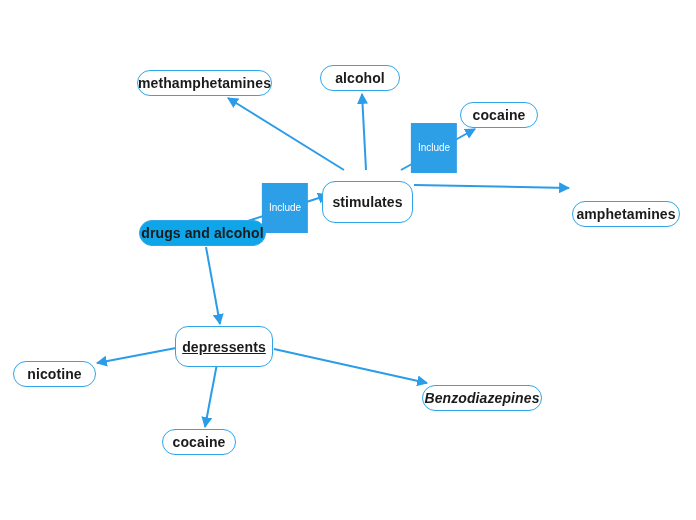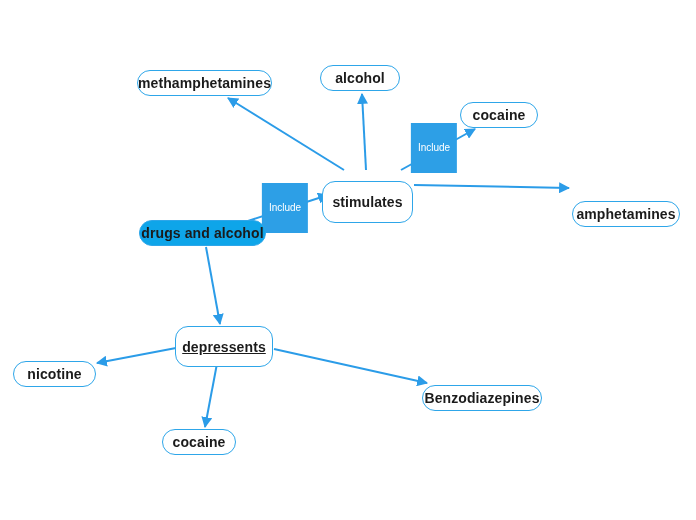--- a/index.html
+++ b/index.html
@@ -82,16 +82,16 @@
     </div>
   <div id="nodes-layer">
       <div class="node" style="left: 137px; top: 70px; width: 135px; height: 26px; border-color: rgb(46, 166, 233); background: rgb(255, 255, 255); color: rgb(27, 27, 27);">methamphetamines</div>
       <div class="node" style="left: 320px; top: 65px; width: 80px; height: 26px; border-color: rgb(46, 166, 233); background: rgb(255, 255, 255); color: rgb(27, 27, 27);">alcohol</div>
       <div class="node" style="left: 460px; top: 102px; width: 78px; height: 26px; border-color: rgb(46, 166, 233); background: rgb(255, 255, 255); color: rgb(27, 27, 27);">cocaine</div>
       <div class="node" style="left: 572px; top: 177px; width: 108px; height: 26px; border-color: rgb(46, 166, 233); background: rgb(255, 255, 255); color: rgb(27, 27, 27); margin-top: 24px;">amphetamines</div>
       <div class="node" style="left: 322px; top: 181px; width: 91px; height: 42px; border-color: rgb(46, 166, 233); background: rgb(255, 255, 255); color: rgb(27, 27, 27);">stimulates</div>
       <div class="node" style="left: 139px; top: 220px; width: 127px; height: 26px; border-color: rgb(46, 166, 233); background: #0ea5e9; color: rgb(27, 27, 27);">drugs and alcohol</div>
       <div class="node" style="left: 175px; top: 326px; width: 98px; height: 41px; border-color: rgb(46, 166, 233); background: rgb(255, 255, 255); color: rgb(27, 27, 27); text-decoration: underline;">depressents</div>
       <div class="node" style="left: 13px; top: 361px; width: 83px; height: 26px; border-color: rgb(46, 166, 233); background: rgb(255, 255, 255); color: rgb(27, 27, 27);">nicotine</div>
-      <div class="node" style="left: 422px; top: 385px; width: 120px; height: 26px; border-color: rgb(46, 166, 233); background: rgb(255, 255, 255); color: rgb(27, 27, 27);">Benzodiazepines</div>
+      <div class="node" style="left: 422px; top: 385px; width: 120px; height: 26px; border-color: rgb(46, 166, 233); background: rgb(255, 255, 255); color: rgb(27, 27, 27); font-style: italic;">Benzodiazepines</div>
       <div class="node" style="left: 162px; top: 429px; width: 74px; height: 26px; border-color: rgb(46, 166, 233); background: rgb(255, 255, 255); color: rgb(27, 27, 27);">cocaine</div>
     </div>
 </div>
 
 </body></html>

